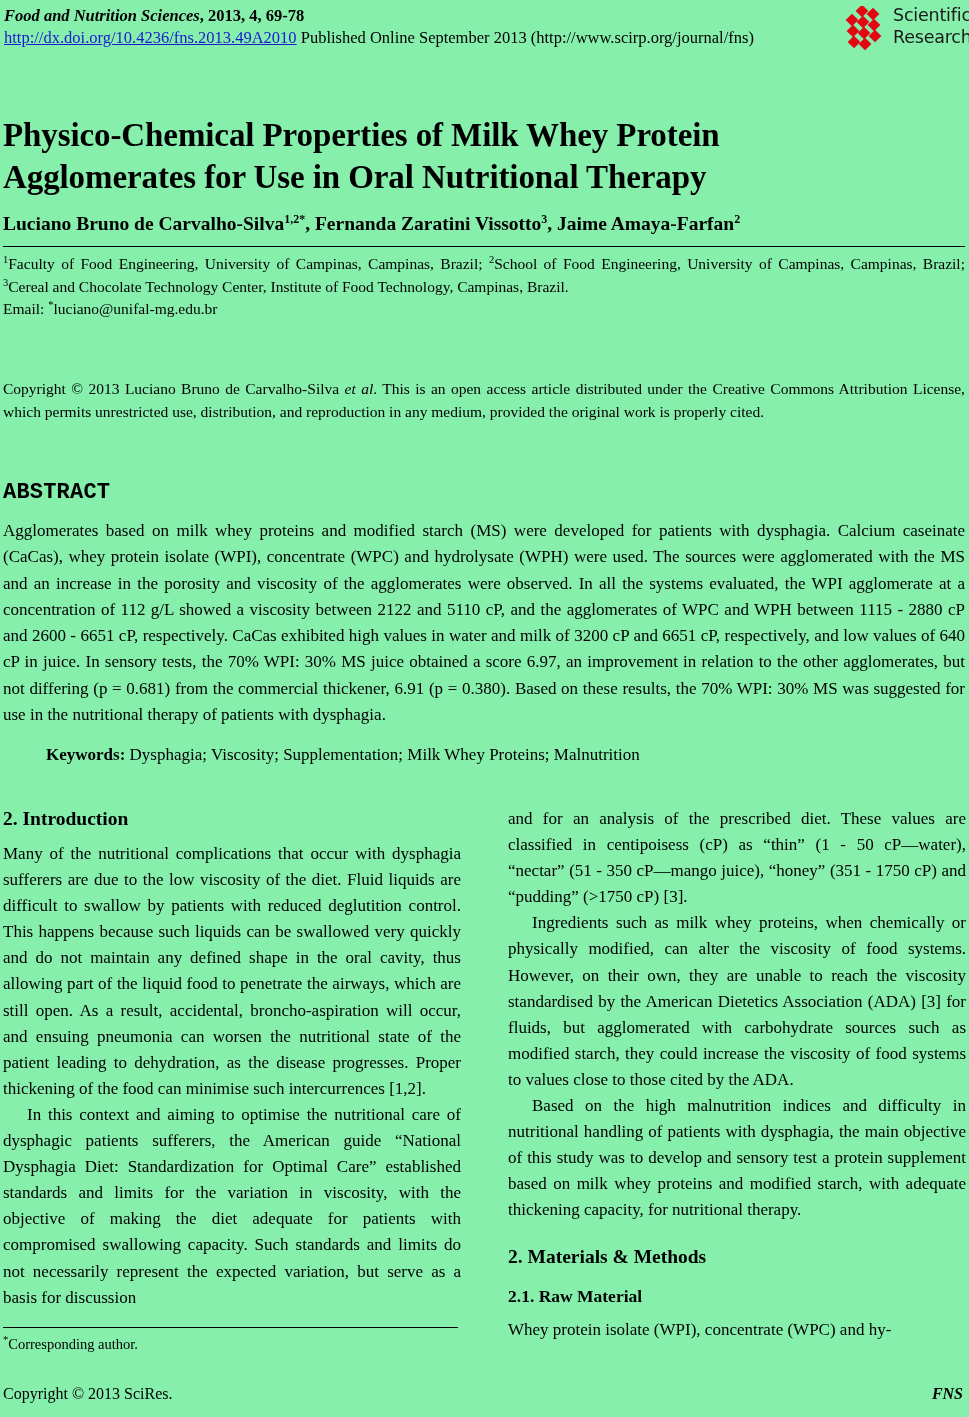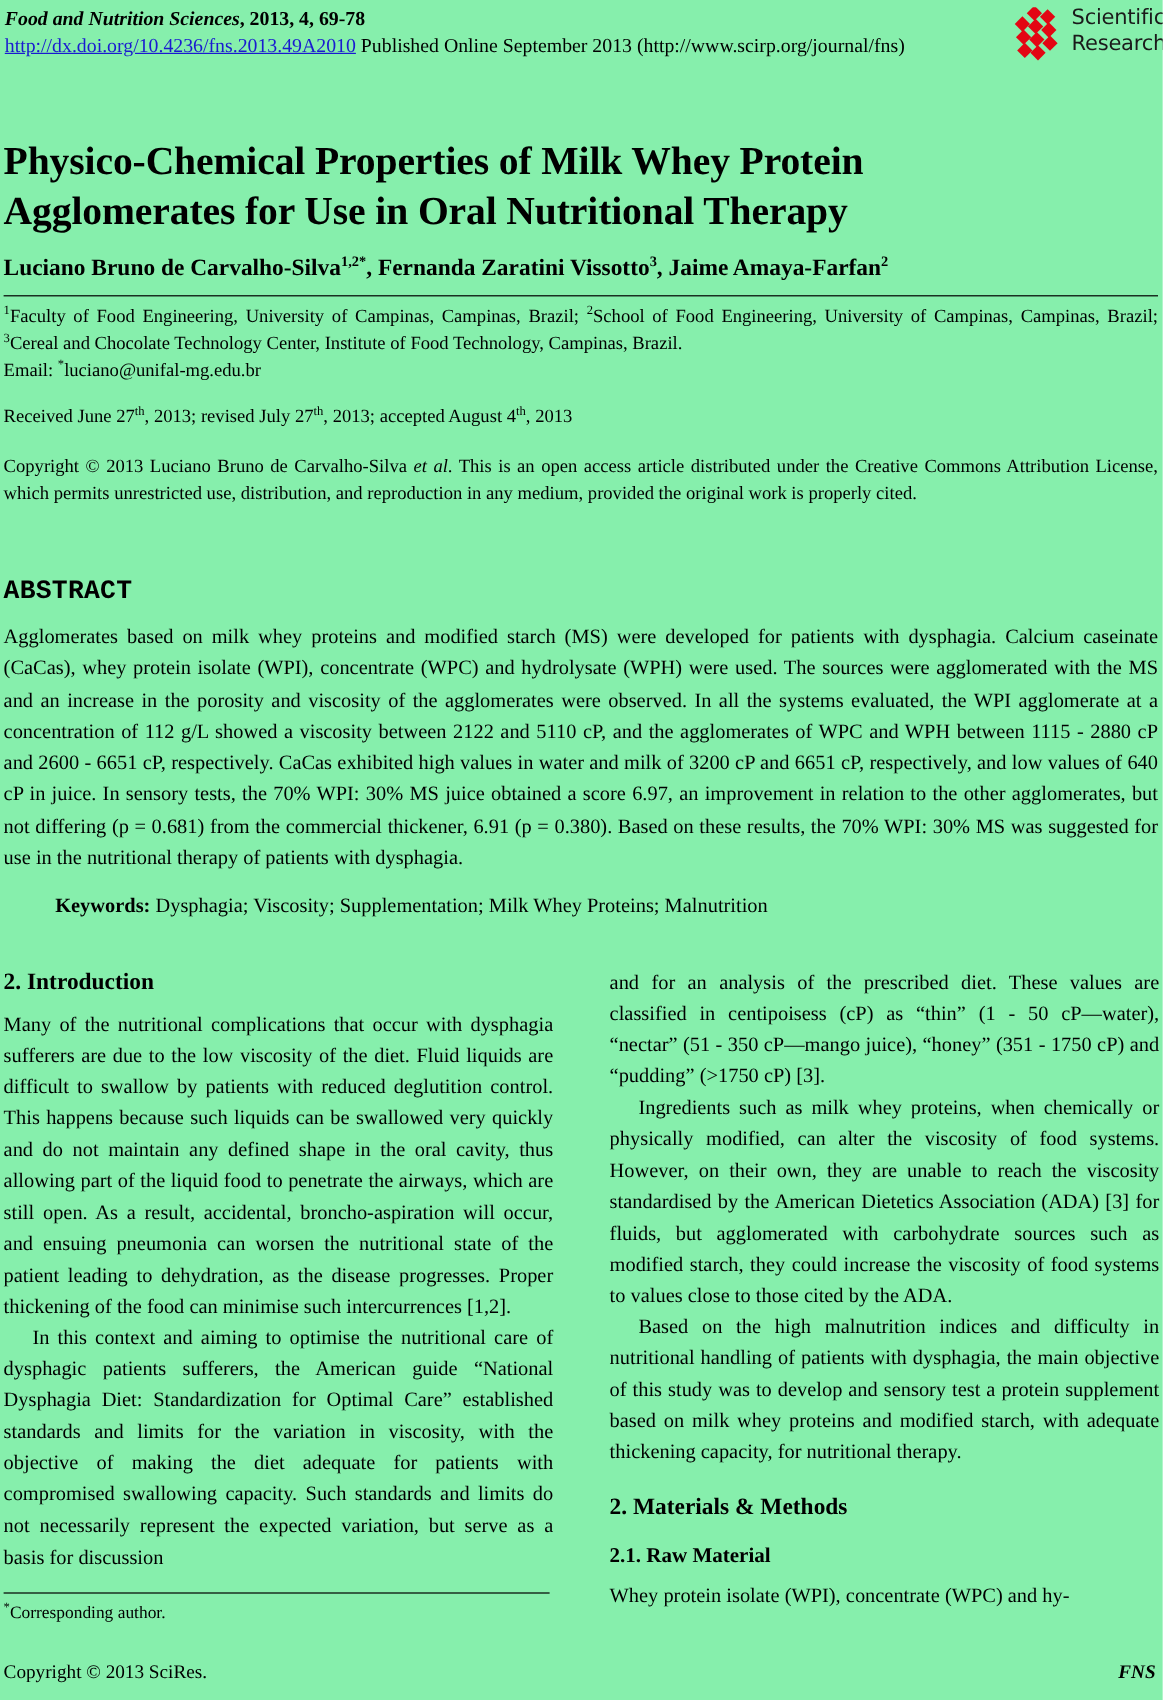--- a/index.html
+++ b/index.html
@@ -299,23 +299,20 @@
   </div>
   <div class="rule"></div>
 
   <div class="affil">
     <sup>1</sup><span>Faculty of Food Engineering, University of Campinas, Campinas, Brazil; </span><sup>2</sup><span>School of Food Engineering, University of Campinas, Campinas, Brazil; </span><sup>3</sup><span>Cereal and Chocolate Technology Center, Institute of Food Technology, Campinas, Brazil.</span>
     <div class="email-line">
       <span>Email: </span><sup>*</sup><span>luciano@unifal-mg.edu.br</span>
     </div>
   </div>
 
-  <div class="dates">
-    <span>Received June 27</span><sup>th</sup><span>, 2013; revised July 27</span><sup>th</sup><span>, 2013; accepted August 4</span><sup>th</sup><span>, 2013</span>
-  </div>
 
   <div class="copyblock">
     <span>Copyright © 2013 Luciano Bruno de Carvalho-Silva </span><i>et al</i><span>. This is an open access article distributed under the Creative Commons Attribution License, which permits unrestricted use, distribution, and reproduction in any medium, provided the original work is properly cited.</span>
   </div>
 
   <div class="abstract-head">ABSTRACT</div>
   <div class="abstract-body">Agglomerates based on milk whey proteins and modified starch (MS) were developed for patients with dysphagia. Calcium caseinate (CaCas), whey protein isolate (WPI), concentrate (WPC) and hydrolysate (WPH) were used. The sources were agglomerated with the MS and an increase in the porosity and viscosity of the agglomerates were observed. In all the systems evaluated, the WPI agglomerate at a concentration of 112 g/L showed a viscosity between 2122 and 5110 cP, and the agglomerates of WPC and WPH between 1115 - 2880 cP and 2600 - 6651 cP, respectively. CaCas exhibited high values in water and milk of 3200 cP and 6651 cP, respectively, and low values of 640 cP in juice. In sensory tests, the 70% WPI: 30% MS juice obtained a score 6.97, an improvement in relation to the other agglomerates, but not differing (p = 0.681) from the commercial thickener, 6.91 (p = 0.380). Based on these results, the 70% WPI: 30% MS was suggested for use in the nutritional therapy of patients with dysphagia.</div>
 
   <div class="keywords">
     <b>Keywords: </b><span>Dysphagia; Viscosity; Supplementation; Milk Whey Proteins; Malnutrition</span>

